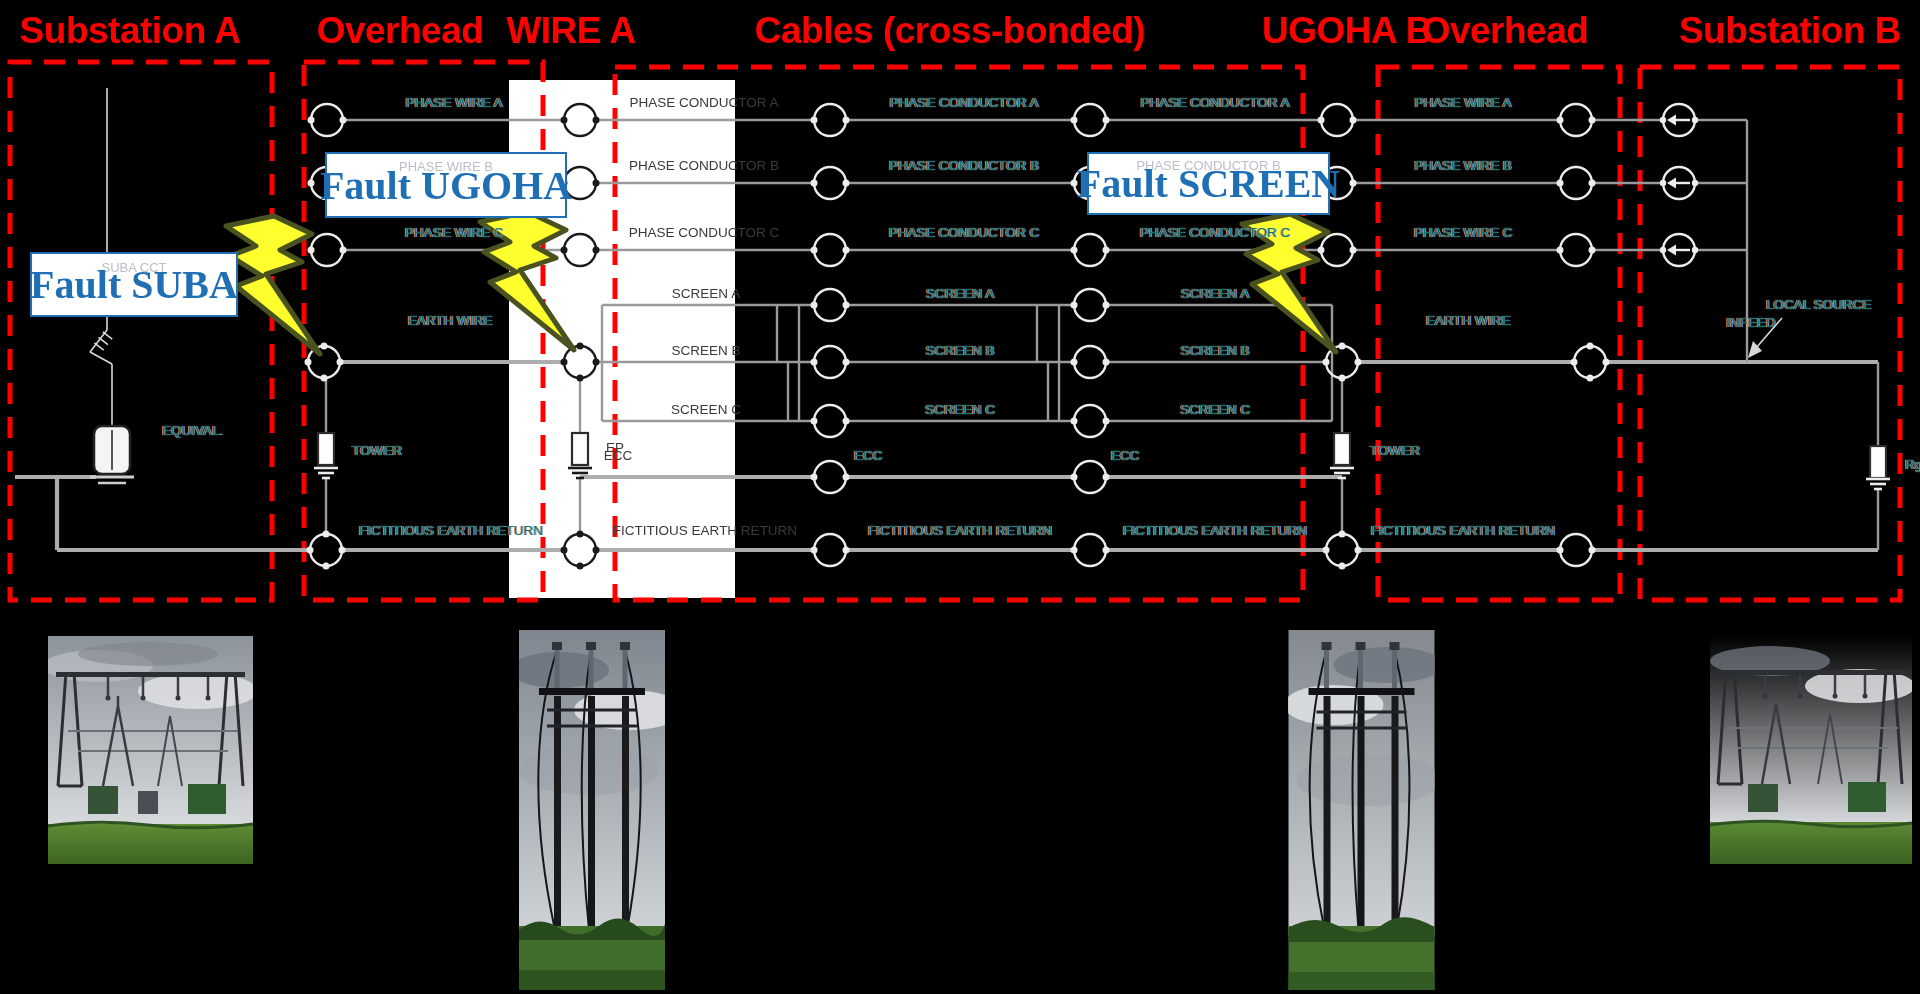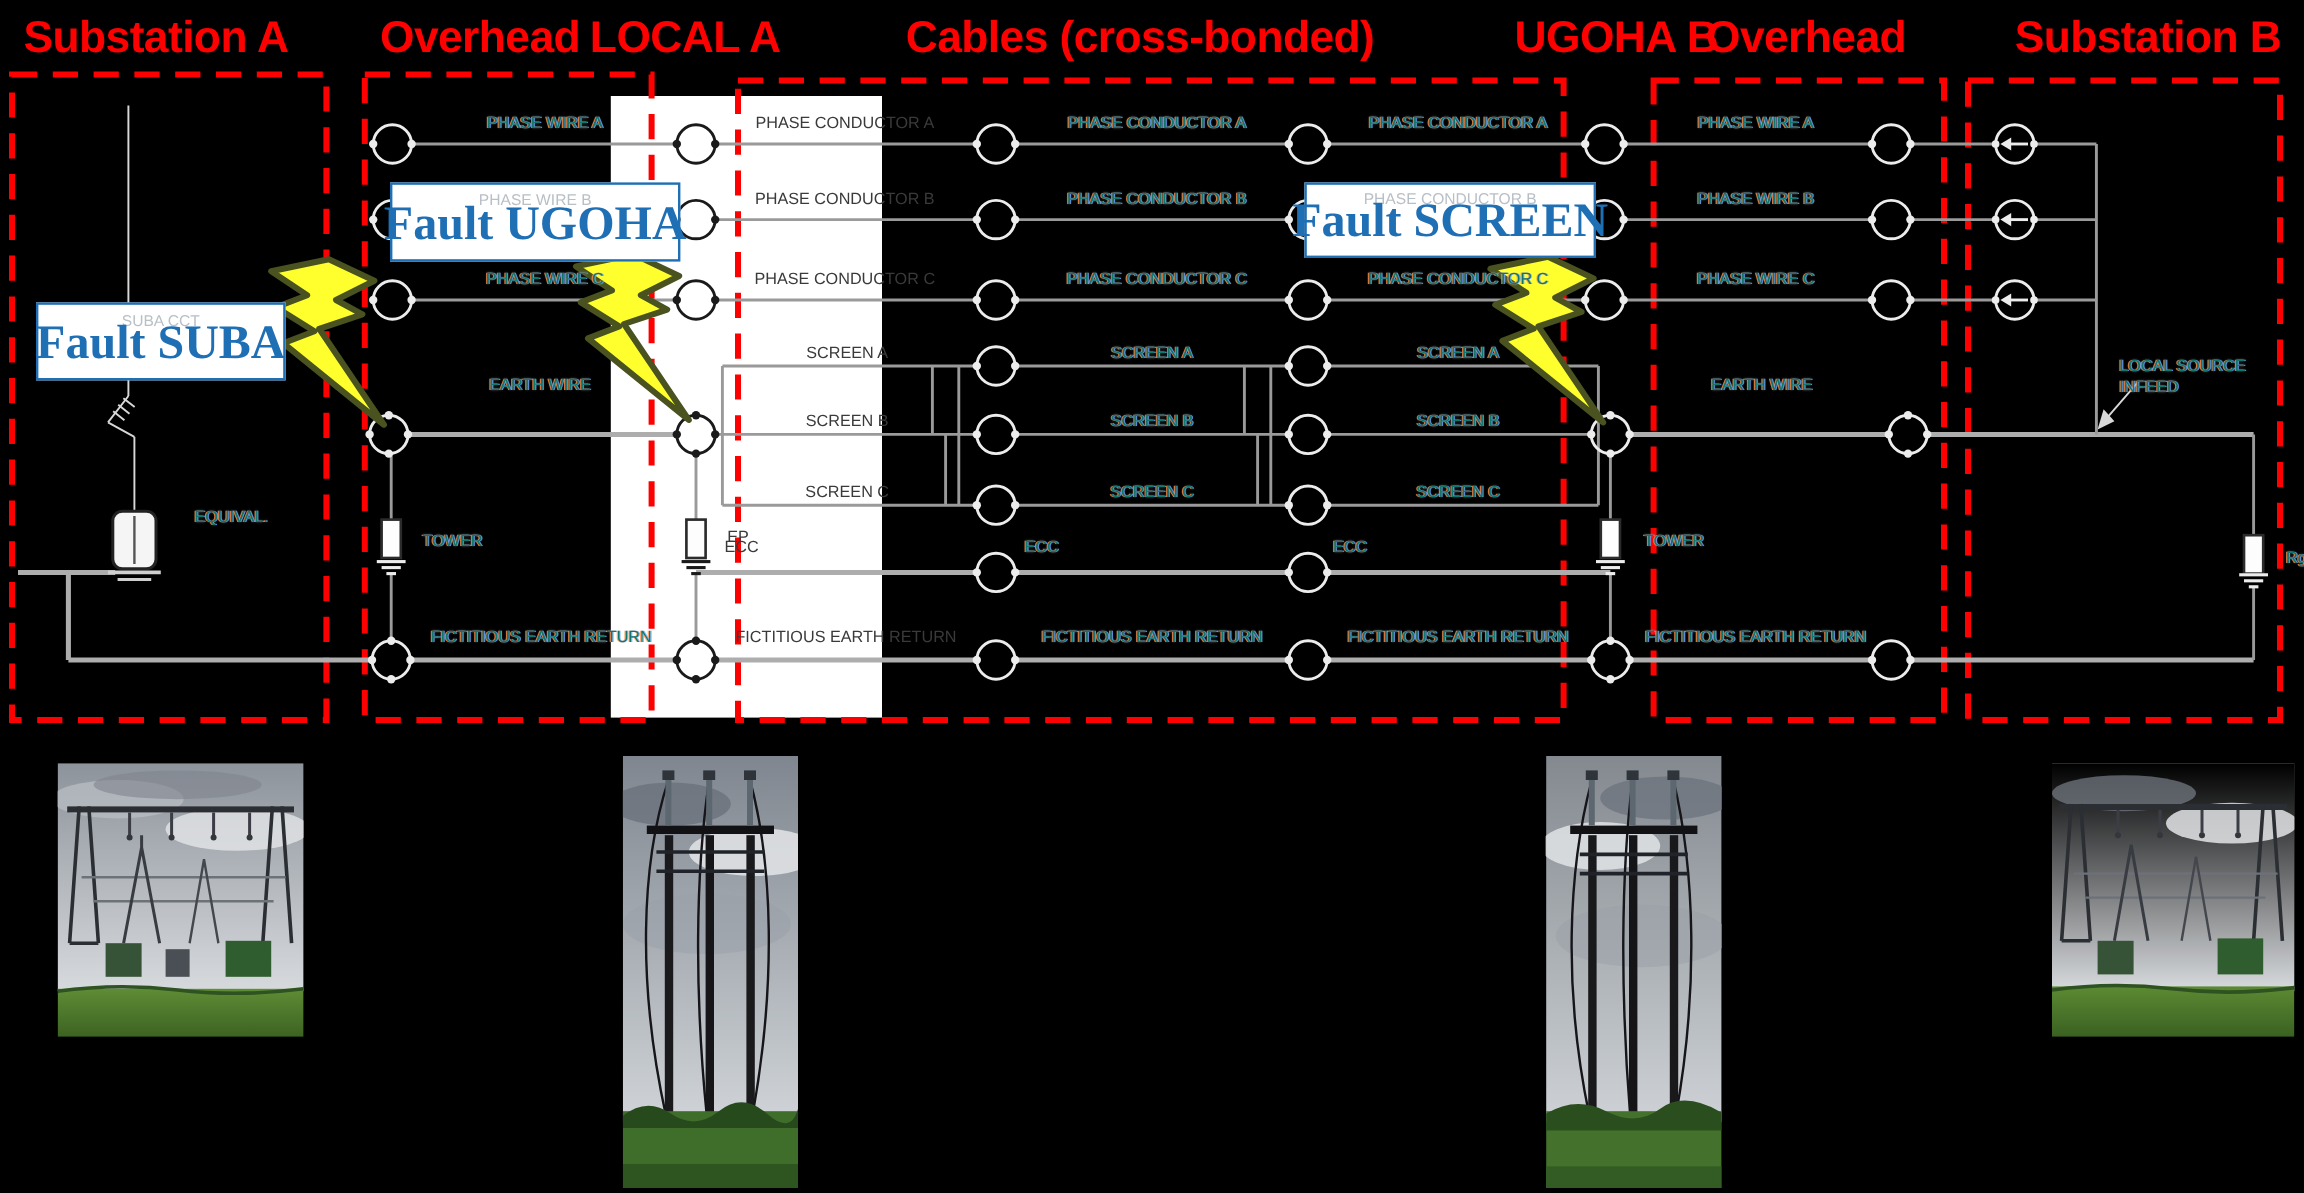--- a/index.html
+++ b/index.html
@@ -197,21 +197,21 @@
 
     <g>
       <use href="#bolt" x="222" y="216"></use>
       <use href="#bolt" x="476" y="212"></use>
       <use href="#bolt" x="1238" y="214"></use>
     </g>
   </svg>
 
   <div class="title" style="left:130px">Substation A</div>
   <div class="title" style="left:400px">Overhead</div>
-  <div class="title" style="left:571px">LOCAL A</div>
+  <div class="title" style="left:571px">WIRE A</div>
   <div class="title" style="left:950px">Cables (cross-bonded)</div>
   <div class="title" style="left:1347px">UGOHA B</div>
   <div class="title" style="left:1505px">Overhead</div>
   <div class="title" style="left:1790px">Substation B</div>
 
   <div class="lbl glitch" style="left:454px;top:95px">PHASE WIRE A</div>
   <div class="lbl dark" style="left:704px;top:95px">PHASE CONDUCTOR A</div>
   <div class="lbl glitch" style="left:964px;top:95px">PHASE CONDUCTOR A</div>
   <div class="lbl glitch" style="left:1215px;top:95px">PHASE CONDUCTOR A</div>
   <div class="lbl glitch" style="left:1463px;top:95px">PHASE WIRE A</div>
@@ -248,21 +248,21 @@
   <div class="lbl glitch" style="left:960px;top:523px">FICTITIOUS EARTH RETURN</div>
   <div class="lbl glitch" style="left:1215px;top:523px">FICTITIOUS EARTH RETURN</div>
   <div class="lbl glitch" style="left:1463px;top:523px">FICTITIOUS EARTH RETURN</div>
 
   <div class="lbl la glitch" style="left:338px;top:443px">TOWER</div>
   <div class="lbl la dark" style="left:592px;top:440px">EP</div>
   <div class="lbl la glitch" style="left:1356px;top:443px">TOWER</div>
   <div class="lbl la glitch" style="left:1891px;top:457px">Rg</div>
   <div class="lbl la glitch" style="left:148px;top:423px">EQUIVAL.</div>
   <div class="lbl la glitch" style="left:1752px;top:297px">LOCAL SOURCE</div>
-  <div class="lbl la glitch" style="left:1752px;top:315px">INFEED</div>
+  <div class="lbl la glitch" style="left:1712px;top:315px">INFEED</div>
 
   <div class="fault" style="left:30px;top:252px;width:208px;height:65px">
     <span class="ghost" style="top:6px">SUBA CCT</span>
     <span class="main">Fault SUBA</span>
   </div>
   <div class="fault" style="left:325px;top:152px;width:242px;height:66px">
     <span class="ghost" style="top:5px">PHASE WIRE B</span>
     <span class="main">Fault UGOHA</span>
   </div>
   <div class="fault" style="left:1087px;top:152px;width:243px;height:63px">

